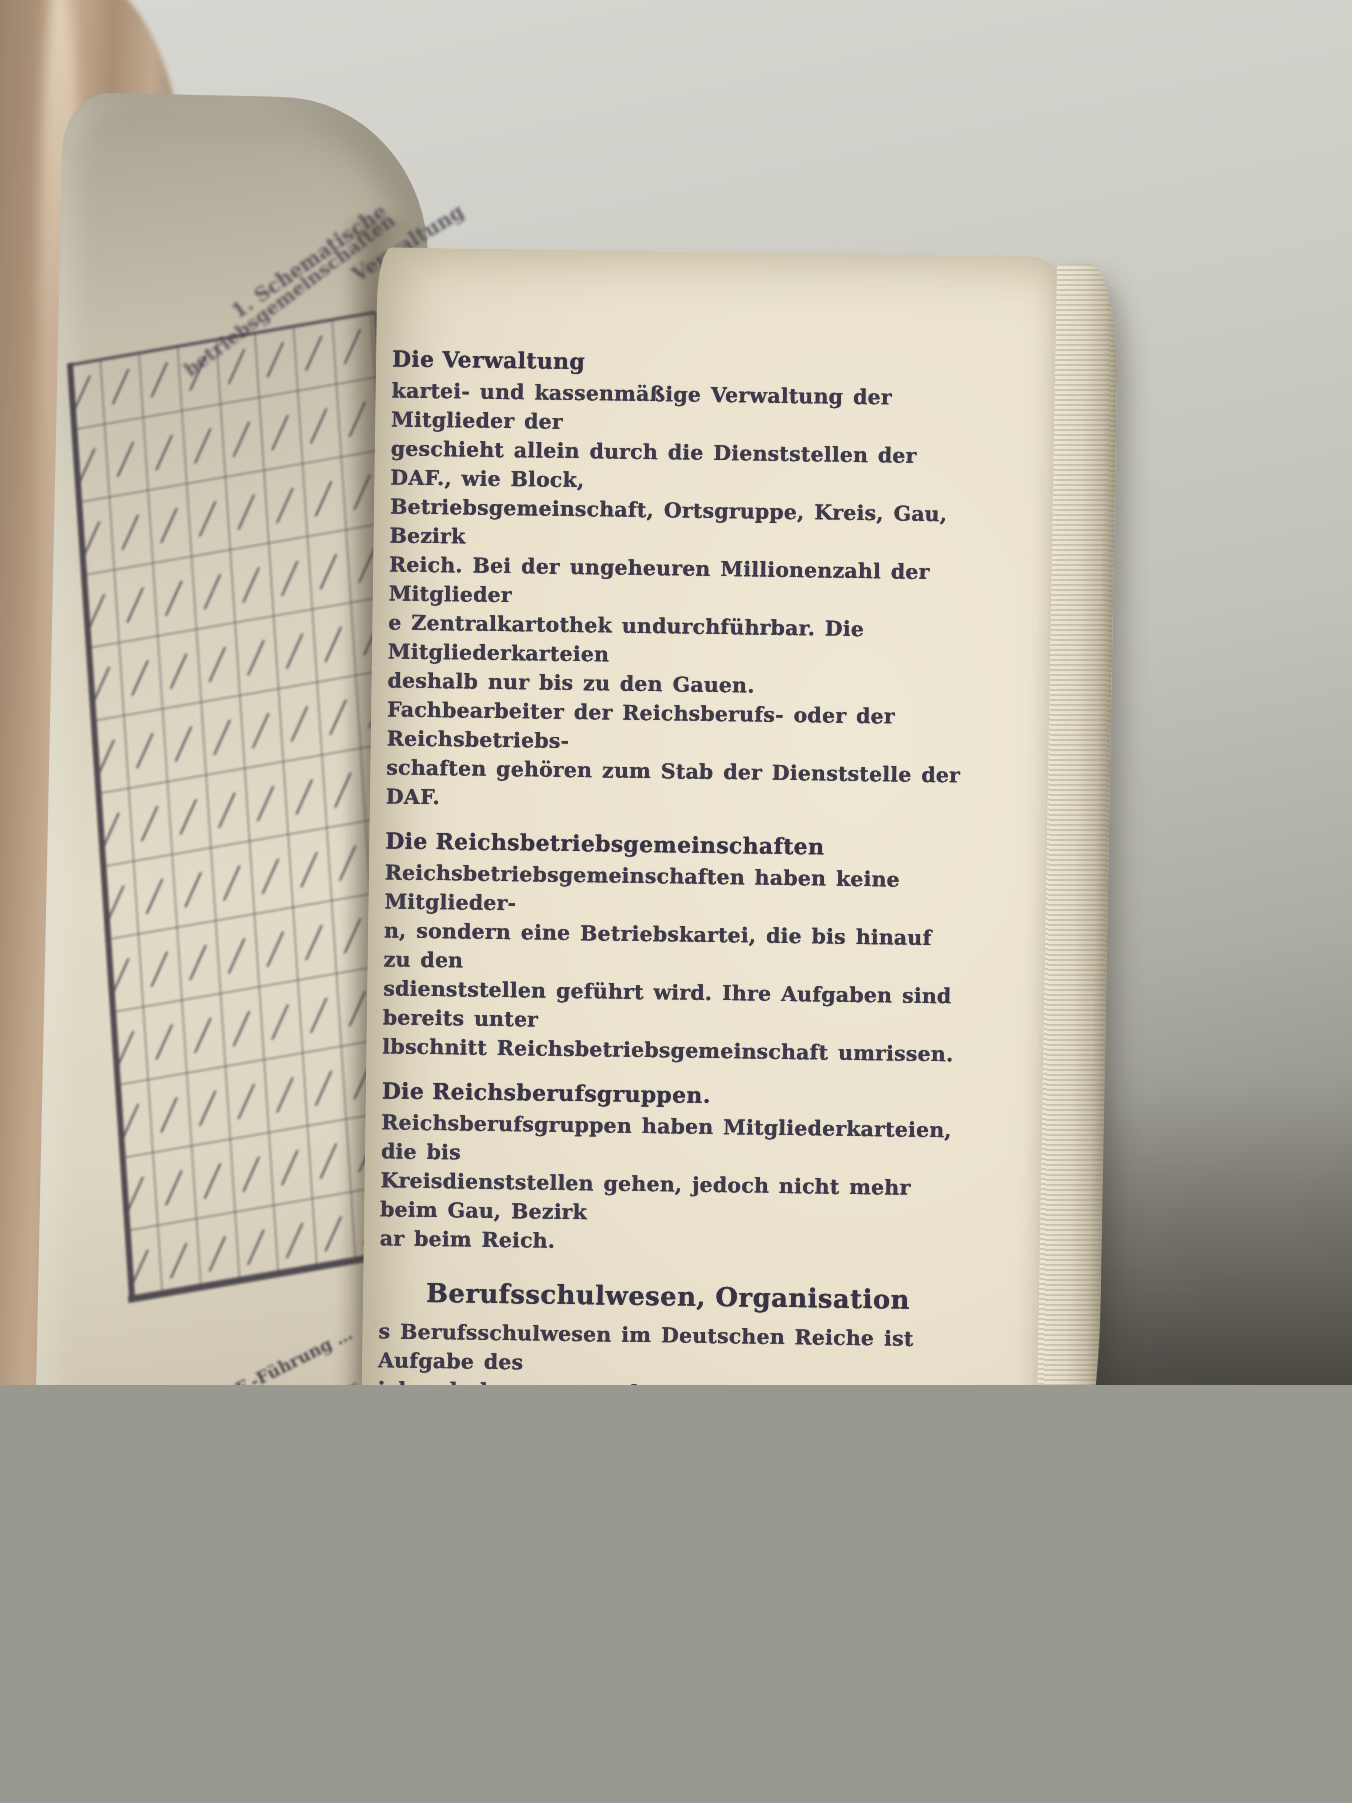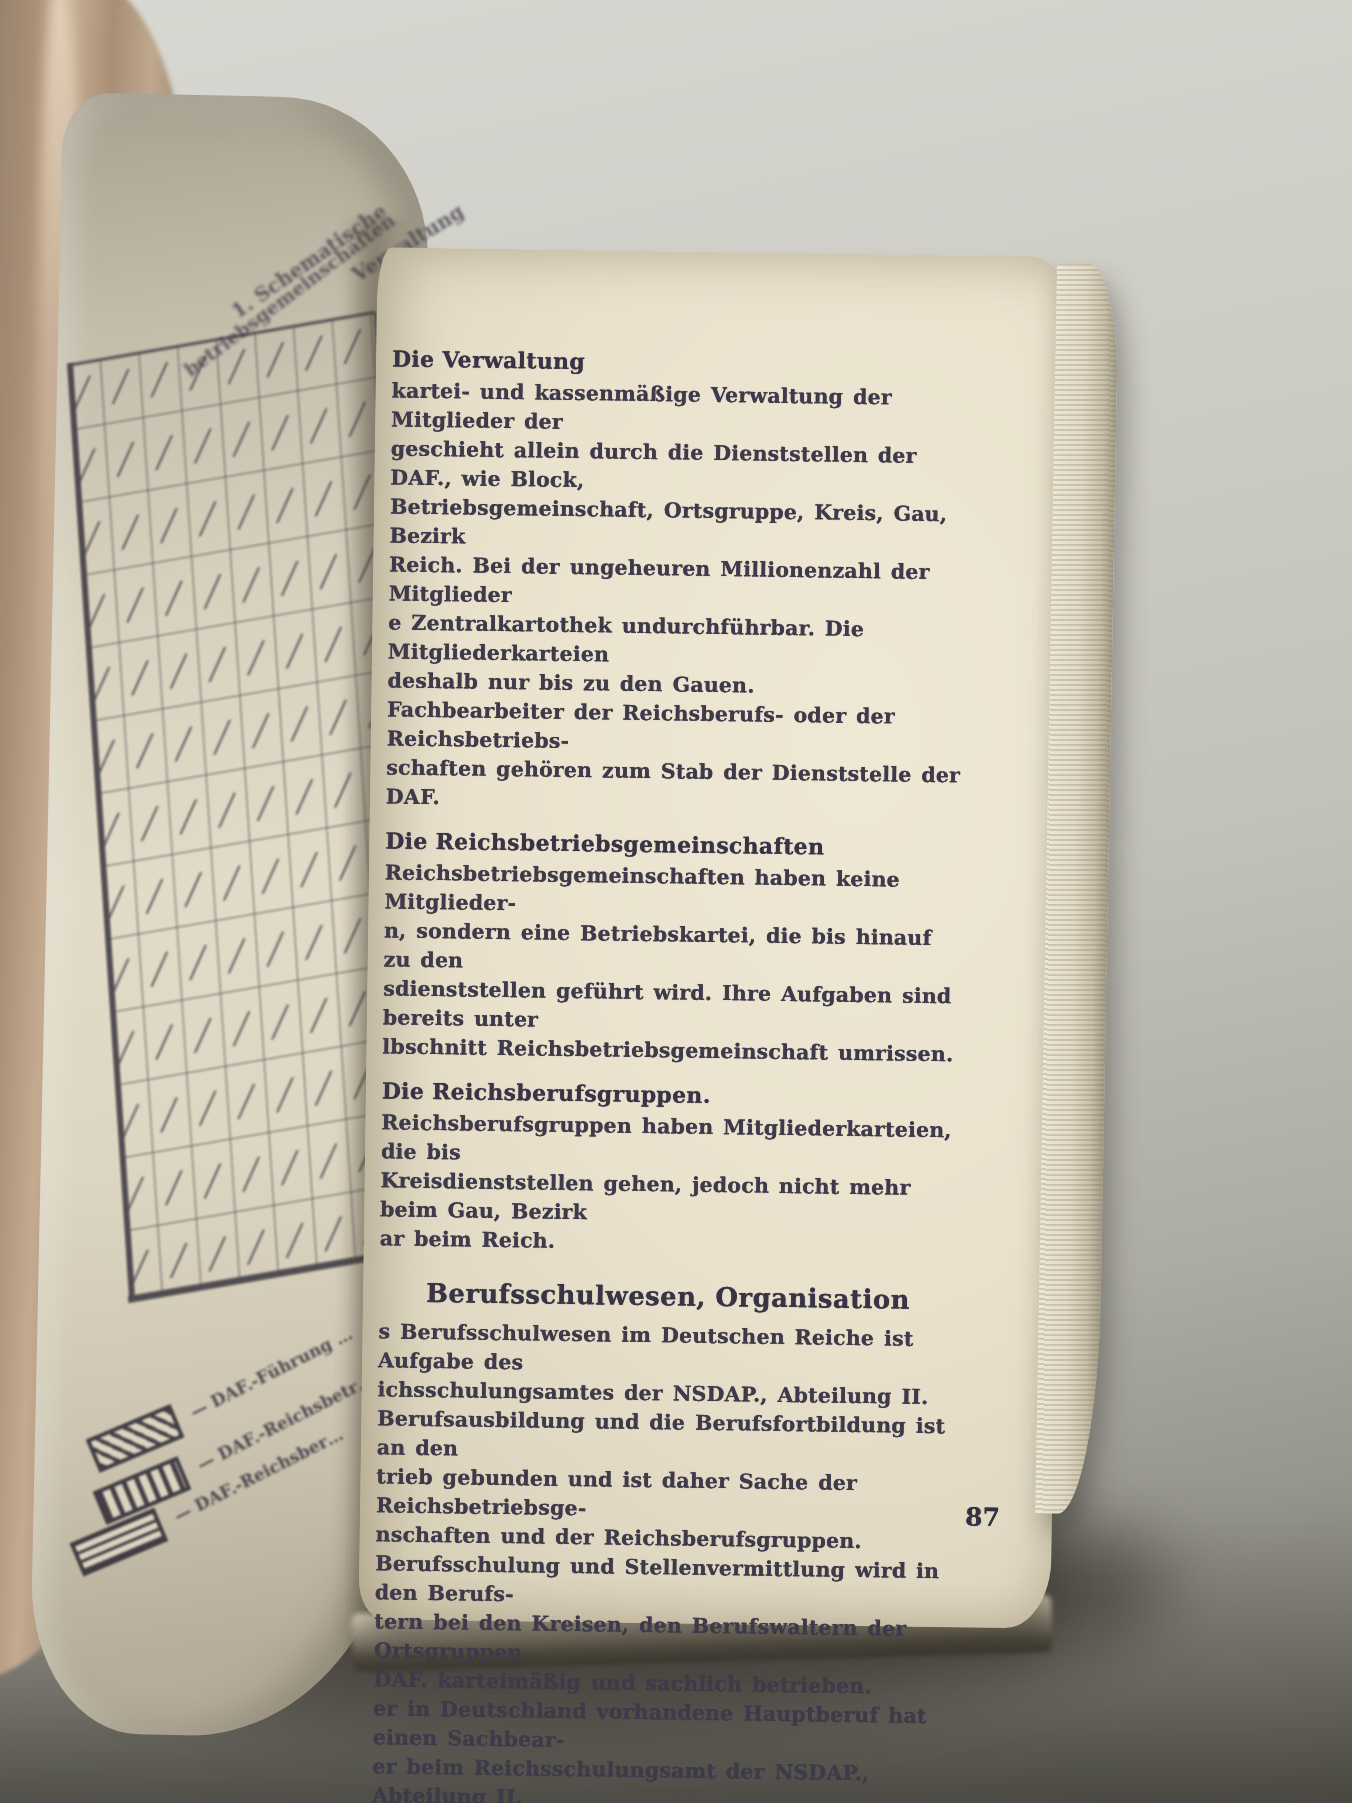--- a/index.html
+++ b/index.html
@@ -1,17 +1,17 @@
 <!DOCTYPE html>
 <html><head>
 <meta charset="utf-8">
 <style>
   html,body{margin:0;padding:0;background:#9a9991;}
   #frame{
-    position:relative;width:1352px;height:1803px;overflow:hidden;
+    position:relative;width:1352px;height:1385px;overflow:hidden;
     font-family:"DejaVu Serif", serif;
     background:linear-gradient(168deg,#d8d7d1 0%,#cdccc5 30%,#c3c2ba 52%,#aeada5 72%,#908f87 88%,#7a7971 100%);
   }
   
   .bottom-shade{
     position:absolute;left:-40px;bottom:-60px;width:1500px;height:360px;
     background:linear-gradient(180deg,rgba(60,57,50,0) 0%,rgba(60,57,50,.45) 55%,rgba(40,38,33,.75) 100%);
     filter:blur(14px);
   }
   .book-shadow{

